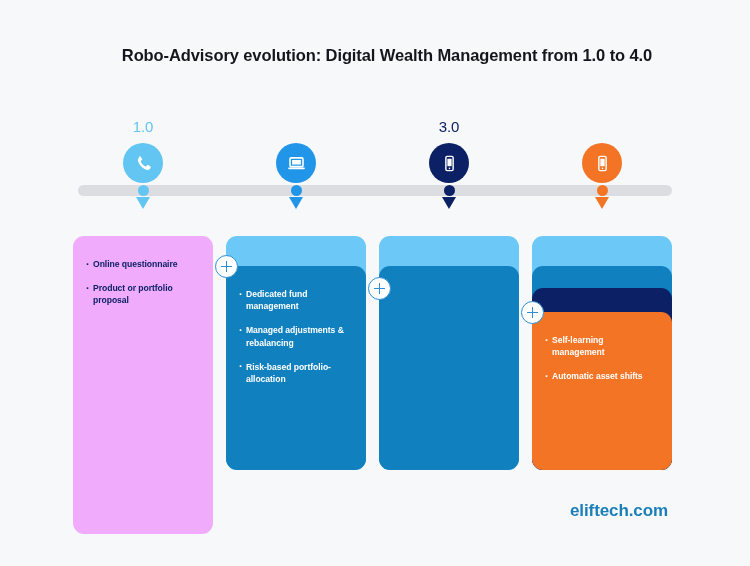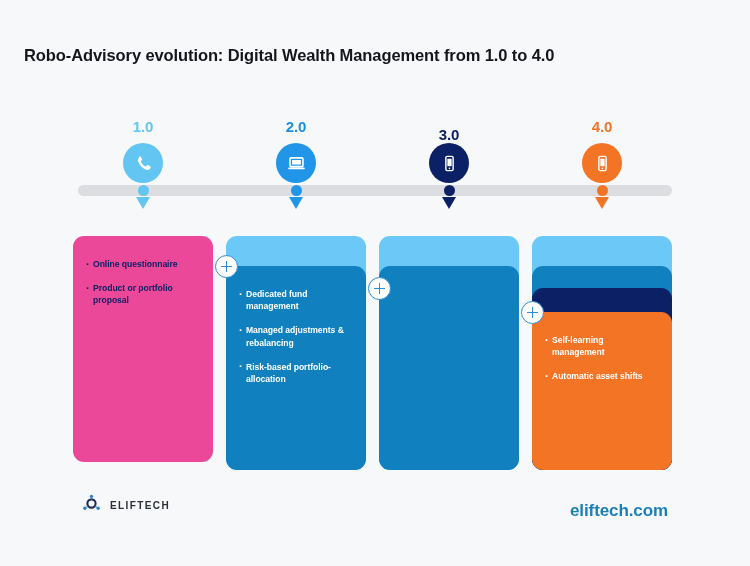--- a/index.html
+++ b/index.html
@@ -14,21 +14,21 @@
     overflow: hidden;
     position: relative;
   }
 
   
   .title {
     position: absolute;
     left: 0;
     right: 0;
     top: 46px;
-    text-align: left;
+    text-align: center;
     font-size: 16.5px;
     font-weight: bold;
     color: #14161c;
     letter-spacing: -0.1px;
     padding-left: 24px;
   }
 
   
   .stage {
     position: absolute;
@@ -50,21 +50,21 @@
   .col-3 { left: 525px; }
 
   
   .ver-label {
     position: absolute;
     top: 118px;
     left: 0;
     width: 154px;
     text-align: center;
     font-size: 15px;
-    font-weight: bold;
+    font-weight: normal;
     letter-spacing: -0.2px;
   }
 
   
   .icon-circle {
     position: absolute;
     top: 143px;
     left: 50%;
     margin-left: -20px;
     width: 40px;
@@ -217,30 +217,29 @@
         <div class="icon-circle" style="background: rgb(99, 197, 242);">
           <span>
             <svg width="19" height="19" viewBox="0 0 24 24">
               <path fill="#fff" d="M6.6 3.2c.5-.4 1.3-.3 1.7.3l1.9 2.6c.4.5.3 1.2-.2 1.6l-1.3 1c-.2.2-.3.5-.2.8.5 1.3 1.4 2.6 2.5 3.7 1.1 1.1 2.4 2 3.7 2.5.3.1.6 0 .8-.2l1-1.3c.4-.5 1.1-.6 1.6-.2l2.6 1.9c.6.4.7 1.2.3 1.7l-1.4 1.7c-.7.8-1.8 1.2-2.8 1-2.6-.5-5.3-2.1-7.6-4.4C7 13.6 5.4 10.9 4.9 8.3c-.2-1 .2-2.1 1-2.8z"></path>
             </svg>
           </span>
         </div>
         <div class="tl-dot" style="background: rgb(99, 197, 242);"></div>
         <div class="tl-arrow" style="border-top-color: rgb(99, 197, 242);"></div>
         <div class="card-stack">
-          <div class="layer" style="top: 236px; height: 226px; background: #ec4899; z-index: 1;">
+          <div class="layer" style="top: 236px; height: 298px; background: #f0abfc; z-index: 1;">
             <div class="layer-text" style="color: rgb(12, 33, 101);">
               <div class="bullet">Online questionnaire</div>
               <div class="bullet">Product or portfolio proposal</div>
             </div>
           </div>
         </div>
       </div>
       <div class="col col-1">
-        <div class="ver-label" style="color: rgb(30, 141, 221);">2.0</div>
         <div class="icon-circle" style="background: rgb(33, 150, 232);">
           <span>
             <svg width="21" height="21" viewBox="0 0 24 24">
               <rect x="4.6" y="5.6" width="14.8" height="10" rx="1.3" fill="none" stroke="#fff" stroke-width="1.8"></rect>
               <rect x="7" y="8" width="10" height="5.2" fill="#fff"></rect>
               <rect x="2.4" y="16.6" width="19.2" height="1.9" rx="0.95" fill="#fff"></rect>
             </svg>
           </span>
         </div>
         <div class="tl-dot" style="background: rgb(33, 150, 232);"></div>
@@ -251,40 +250,39 @@
             <div class="layer-text" style="color: #ffffff;">
               <div class="bullet">Dedicated fund management</div>
               <div class="bullet">Managed adjustments &amp; rebalancing</div>
               <div class="bullet">Risk-based portfolio-allocation</div>
             </div>
           </div>
         </div>
         <div class="plus-badge" style="left: -4px; top: 255px;"></div>
       </div>
       <div class="col col-2">
-        <div class="ver-label" style="color: rgb(12, 33, 101); margin-top: 8px;">3.0</div>
+        <div class="ver-label" style="color: rgb(12, 33, 101);">3.0</div>
         <div class="icon-circle" style="background: rgb(12, 33, 101);">
           <span>
             <svg width="19" height="19" viewBox="0 0 24 24">
               <rect x="7.4" y="3" width="9.2" height="18" rx="1.7" fill="none" stroke="#fff" stroke-width="1.8"></rect>
               <rect x="9.3" y="6" width="5.4" height="9.4" fill="#fff"></rect>
               <circle cx="12" cy="18.2" r="1" fill="#fff"></circle>
             </svg>
           </span>
         </div>
         <div class="tl-dot" style="background: rgb(12, 33, 101);"></div>
         <div class="tl-arrow" style="border-top-color: rgb(12, 33, 101);"></div>
         <div class="card-stack">
           <div class="layer" style="top: 236px; height: 234px; background: rgb(108, 201, 247); z-index: 1;"></div>
           <div class="layer" style="top: 266px; height: 204px; background: rgb(17, 128, 190); z-index: 2;"></div>
         </div>
         <div class="plus-badge" style="left: -4px; top: 277px;"></div>
       </div>
       <div class="col col-3">
-        <div class="ver-label" style="color: rgb(244, 116, 37);">4.0</div>
         <div class="icon-circle" style="background: rgb(244, 116, 37);">
           <span>
             <svg width="19" height="19" viewBox="0 0 24 24">
               <rect x="7.4" y="3" width="9.2" height="18" rx="1.7" fill="none" stroke="#fff" stroke-width="1.8"></rect>
               <rect x="9.3" y="6" width="5.4" height="9.4" fill="#fff"></rect>
               <circle cx="12" cy="18.2" r="1" fill="#fff"></circle>
             </svg>
           </span>
         </div>
         <div class="tl-dot" style="background: rgb(244, 116, 37);"></div>

